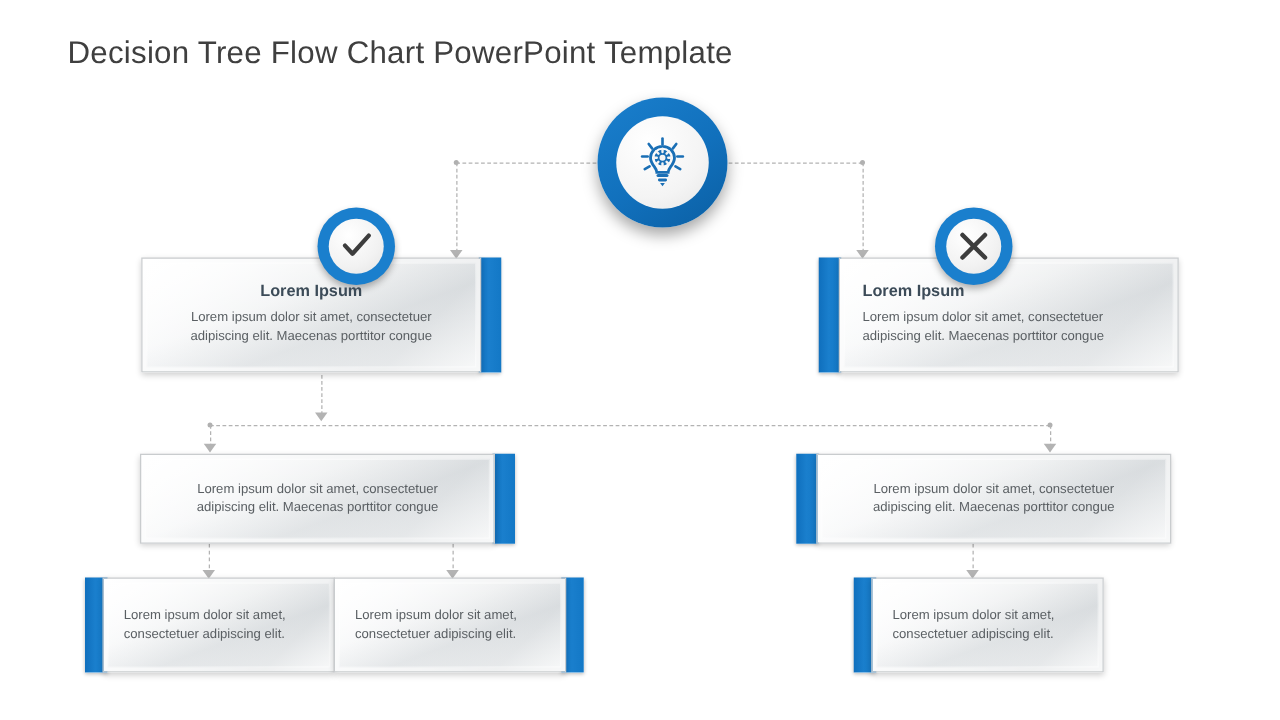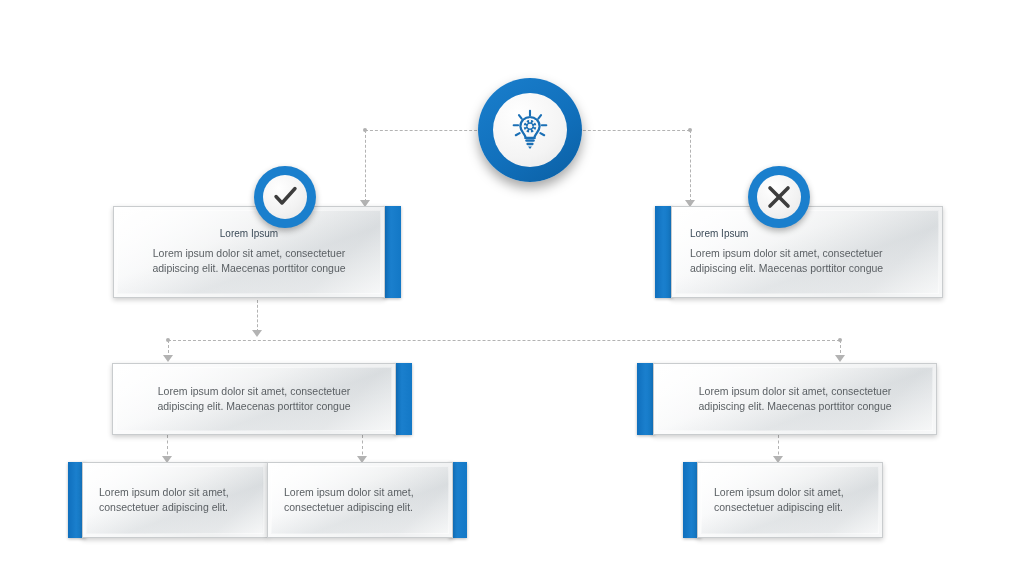--- a/index.html
+++ b/index.html
@@ -84,21 +84,21 @@
   
   .panel:before{
     content:"";
     position:absolute;inset:3px;
     background:linear-gradient(160deg,rgba(255,255,255,.92) 0%,rgba(255,255,255,.35) 38%,rgba(210,215,219,.30) 62%,rgba(255,255,255,.55) 100%);
     pointer-events:none;
   }
   .panel > *{position:relative;z-index:2;}
 
   .hd{
-    font-size:10px;font-weight:normal;color:#3c4b58;
+    font-size:13px;font-weight:bold;color:#3c4b58;
     margin-bottom:6px;
     line-height:1.15;
   }
   .bd{
     font-size:10.5px;color:#5a5f63;line-height:1.45;
   }
 
   .ta-c{text-align:center;}
   .ta-l{text-align:left;}
 
@@ -126,20 +126,21 @@
     width:74px;height:74px;border-radius:50%;
     background:radial-gradient(circle at 35% 28%,#ffffff 0%,#f4f4f4 62%,#e6e6e6 100%);
     display:flex;align-items:center;justify-content:center;
   }
 </style>
 </head>
 <body>
 
 <div id="stage">
 
+  <div class="title">Decision Tree Flow Chart PowerPoint Template</div>
 
   <div class="hline" style="left:365px;top:130px;width:122px;"></div>
   <div class="dot" style="left:363px;top:128px;"></div>
   <div class="arrow-r" style="left:481px;top:126px;"></div>
   <div class="vline" style="left:365px;top:130px;height:72px;"></div>
   <div class="arrow" style="left:360px;top:200px;"></div>
 
   <div class="hline" style="left:573px;top:130px;width:117px;"></div>
   <div class="arrow-l" style="left:573px;top:126px;"></div>
   <div class="dot" style="left:688px;top:128px;"></div>

